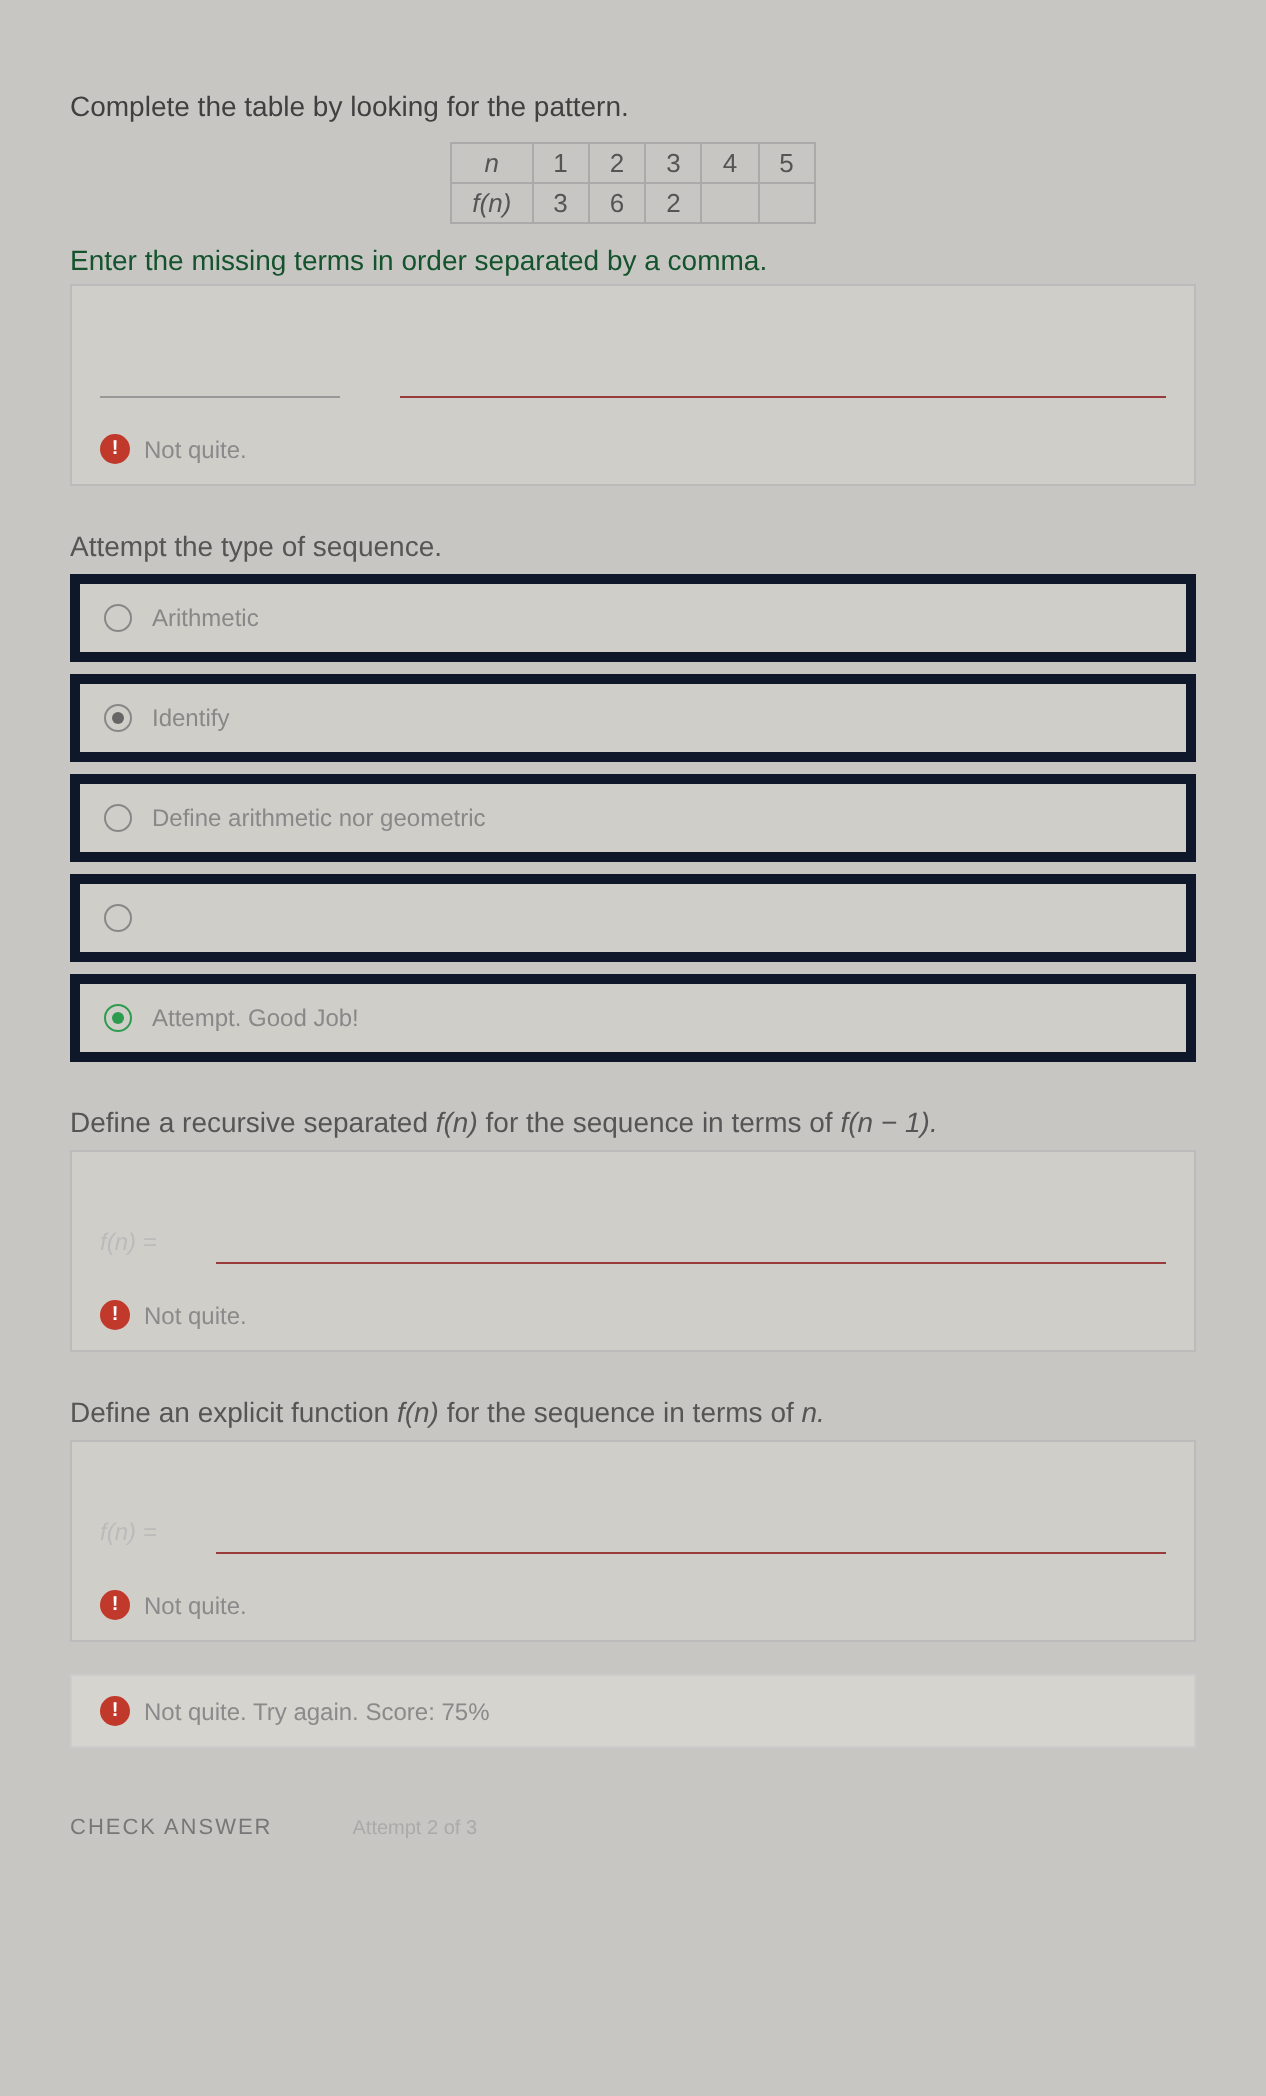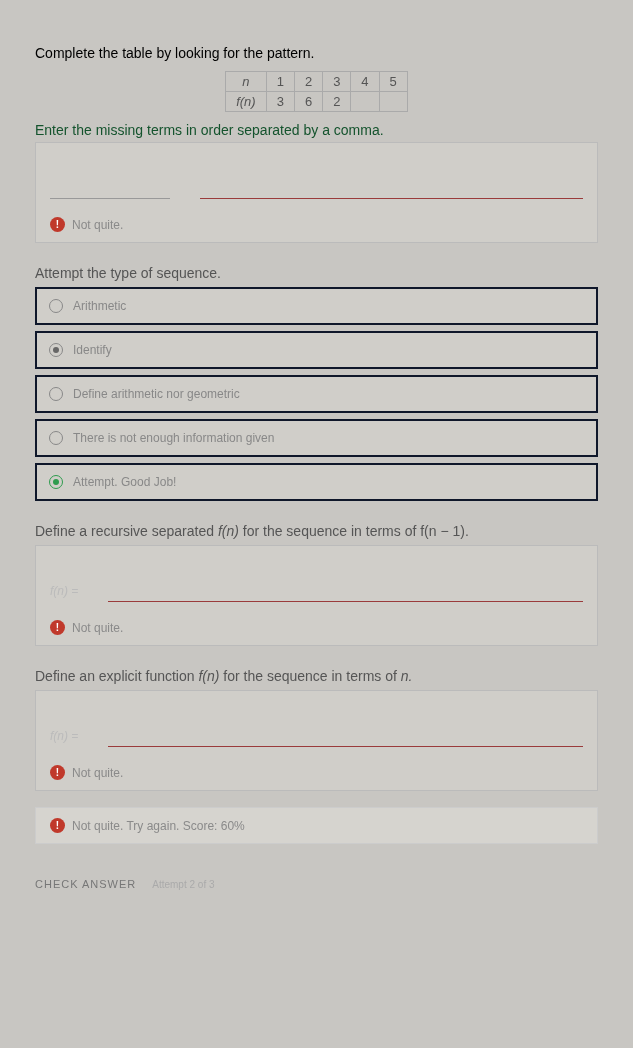--- a/index.html
+++ b/index.html
@@ -5,21 +5,21 @@
   * { box-sizing: border-box; margin: 0; padding: 0; }
   body {
     font-family: Arial, Helvetica, sans-serif;
     background: #c8c6c2;
     width: 633px;
     min-height: 1048px;
     padding: 45px 35px 20px 35px;
     color: #3a3a3a;
     font-size: 14px;
   }
-  .prompt { color: #000000; margin-bottom: 10px; }
+  .prompt { color: #404040; margin-bottom: 10px; }
   .data-table {
     border-collapse: collapse;
     margin: 8px auto 10px auto;
   }
   .data-table td {
     border: 1px solid #aaa;
     padding: 2px 10px;
     text-align: center;
     font-size: 13px;
     color: #555;
@@ -58,21 +58,21 @@
   }
   .ficon {
     width: 15px; height: 15px; border-radius: 50%;
     display: inline-flex; align-items: center; justify-content: center;
     font-size: 10px; color: #fff; font-weight: bold;
   }
   .ficon.err { background: #c0392b; }
   .section-hdr { color: #555; margin: 22px 0 6px 0; }
 
   .option-row {
-    border: 2px solid #0f172a;
+    border: 5px solid #0f172a;
     background: #d0cec9;
     padding: 10px 12px;
     margin-bottom: 6px;
     display: flex;
     align-items: center;
     gap: 10px;
     font-size: 12px;
     color: #888;
   }
   .radio {
@@ -87,29 +87,29 @@
   .radio.ok::after {
     content: ""; width: 6px; height: 6px; border-radius: 50%; background: #2e9c4e;
   }
 
   .fn-label { color: #bbb; font-style: italic; font-size: 12px; }
 
   .check-row {
     margin-top: 34px;
     display: flex;
     align-items: center;
-    gap: 16px;
+    gap: 0;
     font-size: 11px;
   }
   .check-btn {
     letter-spacing: 1px;
     color: #777;
     font-size: 11px;
   }
-  .attempt { color: #aaa; font-size: 10px; }
+  .attempt { color: #aaa; font-size: 10px; margin-left: 40px; }
 </style>
 </head>
 <body>
 
 <div class="prompt">Complete the table by looking for the pattern.</div>
 <table class="data-table">
   <tbody>
       <tr>
     <td style="font-style:italic">n</td>
     <td>1</td>
@@ -148,29 +148,28 @@
 <div class="option-row">
   <span class="radio sel"></span>
   <span>Identify</span>
 </div>
 <div class="option-row">
   <span class="radio"></span>
   <span>Define arithmetic nor geometric</span>
 </div>
 <div class="option-row">
   <span class="radio"></span>
-  <span>There is not enough information given</span>
 </div>
 <div class="option-row">
   <span class="radio ok"></span>
   <span>Attempt. Good Job!</span>
 </div>
 
 <div class="section-hdr">
-  <span>Define a recursive separated </span><span style="font-style:italic">f(n)</span><span> for the sequence in terms of </span><span style="">f(n − 1).</span>
+  <span>Define a recursive separated </span><span style="font-style:italic">f(n)</span><span> for the sequence in terms of </span><span style="font-style:italic">f(n − 1).</span>
 </div>
 <div class="answer-box">
   <div class="answer-line">
     <span class="fn-label" style="flex:0 0 auto">f(n) =</span>
     <div class="blank"></div>
   </div>
   <div class="feedback">
     <span class="ficon err">!</span>
     <span>Not quite.</span>
   </div>
@@ -185,19 +184,19 @@
     <div class="blank"></div>
   </div>
   <div class="feedback">
     <span class="ficon err">!</span>
     <span>Not quite.</span>
   </div>
 </div>
 
 <div class="feedback boxed">
   <span class="ficon err">!</span>
-  <span>Not quite. Try again.   Score: 60%</span>
+  <span>Not quite. Try again.   Score: 75%</span>
 </div>
 
 <div class="check-row">
   <span class="check-btn">CHECK ANSWER</span>
   <span class="attempt">Attempt 2 of 3</span>
 </div>
 
 </body></html>

